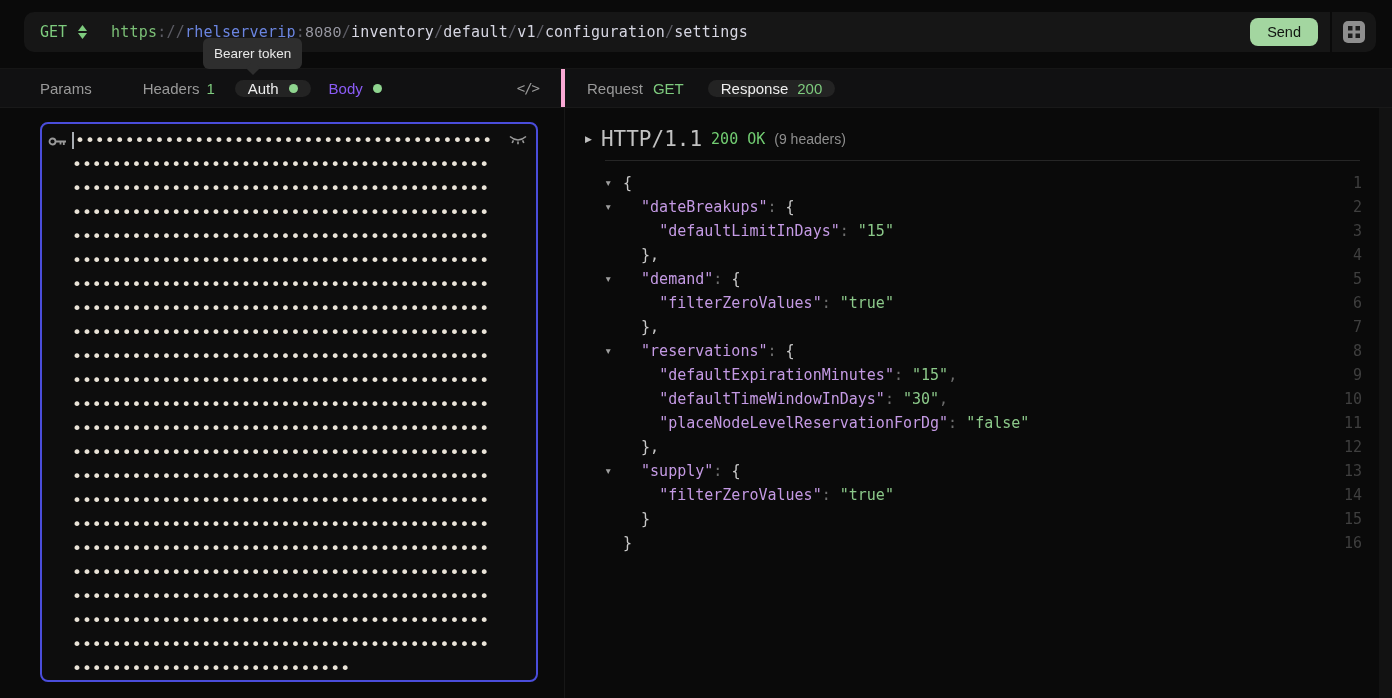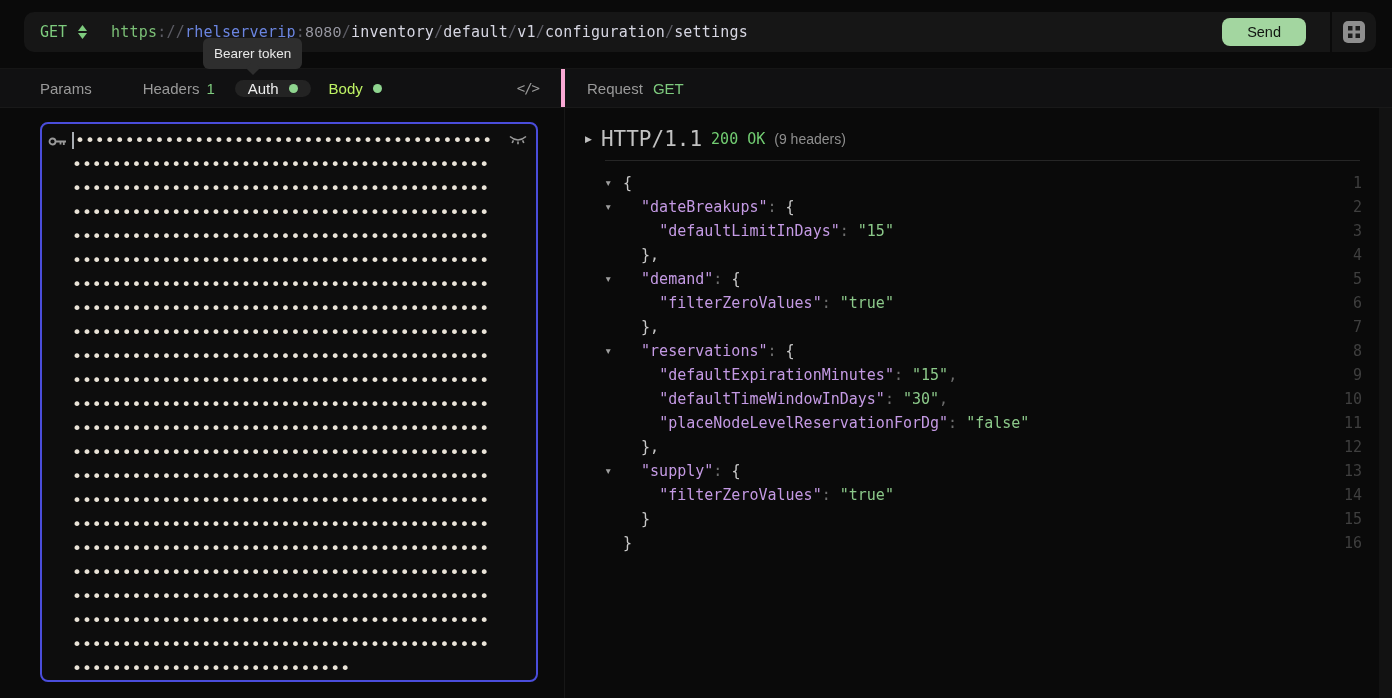--- a/index.html
+++ b/index.html
@@ -12,23 +12,23 @@
   .method { margin-left:16px; font-family:"DejaVu Sans Mono",monospace; font-size:15px;
             color:var(--accent_green); display:flex; align-items:center; gap:11px; cursor:pointer; }
   .updown { display:inline-flex; flex-direction:column; gap:2px; }
   .url { margin-left:24px; font-family:"DejaVu Sans Mono",monospace; font-size:15px;
          letter-spacing:.2px; flex:1; white-space:nowrap; }
   .u-sch  { color:var(--url_scheme_green); }
   .u-sep  { color:var(--url_sep); }
   .u-host { color:var(--url_host_blue); }
   .u-port { color:#9a9aa4;font-family:Liberation Mono, monospace; }
   .u-path { color:var(--url_path); }
-  .send-btn { height:28px; padding:0 25px; background:var(--send_button_bg); color:var(--send_button_text);
+  .send-btn { height:28px; padding:0 17px; background:var(--send_button_bg); color:var(--send_button_text);
               border:none; border-radius:8px; font-size:14.5px; font-family:"Liberation Sans",sans-serif;
-              margin-right:24px; cursor:pointer; }
+              margin-right:12px; cursor:pointer; }
   .bar-divider { width:2px; height:40px; background:#0a0a0a; }
   .grid-btn { width:44px; height:40px; display:flex; align-items:center; justify-content:center; cursor:pointer; }
 
   
   .tooltip { position:absolute; left:203px; top:38px; height:31px; padding:0 11px;
              background:var(--tooltip_bg); color:#e8e8e8; font-size:13.5px; border-radius:6px;
              display:flex; align-items:center; z-index:6; }
   .tooltip::after { content:""; position:absolute; left:50%; bottom:-4px; margin-left:-5px;
                     width:10px; height:10px; background:var(--tooltip_bg); transform:rotate(45deg); }
 
@@ -124,30 +124,34 @@
       <span>Params</span>
     </div>
     <div class="tab" style="margin-left:51px;">
       <span>Headers</span>
       <span class="badge">1</span>
     </div>
     <div class="tab pill" style="margin-left:20px;">
       <span style="color:#ededed;">Auth</span>
       <span class="dot"></span>
     </div>
-    <div class="tab" style="margin-left:18px; color:#bef264;">
+    <div class="tab" style="margin-left:18px; color:#8b5cf6;">
       <span>Body</span>
       <span class="dot"></span>
     </div>
     <div class="code-icon">&lt;/&gt;</div>
   </div>
   <div class="tabs-right">
     <div class="tab">
       <span>Request</span>
       <span class="req-method">GET</span>
+    </div>
+    <div class="tab pill" style="margin-left:24px;">
+      <span>Response</span>
+      <span class="resp-code">200</span>
     </div>
   </div>
 </div>
 
 <div class="v-divider"></div>
 <div class="scroll-strip"></div>
 
 <div class="token-box">
   <span class="key-ic">
     <svg width="19" height="13" viewBox="0 0 19 13">

